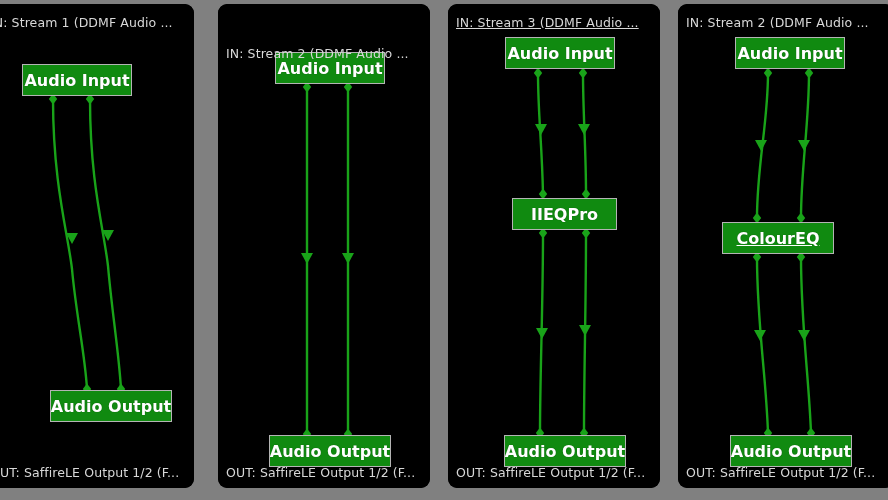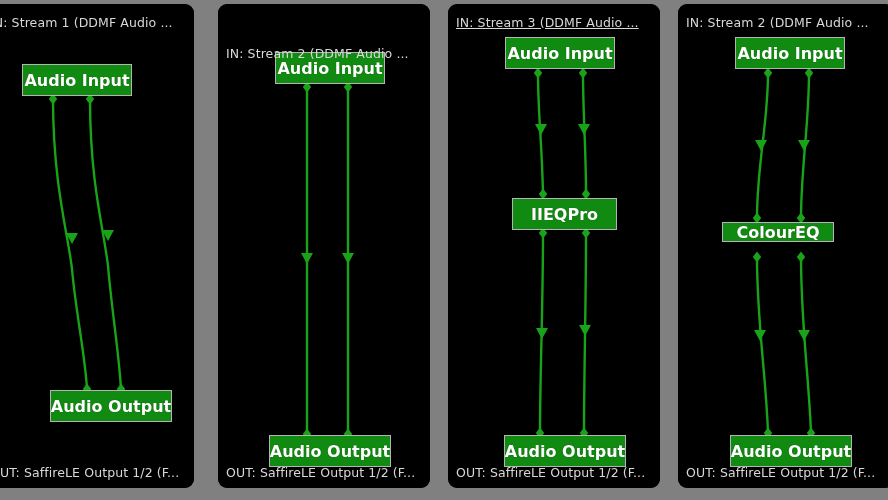--- a/index.html
+++ b/index.html
@@ -146,18 +146,18 @@
         <path d="M 79 253 C 79 320 88 370 90 429" class="cable-path"></path>
         <polygon points="79,247.5 83.2,253 79,258.5 74.8,253" class="marker-shape"></polygon>
         <polygon points="90,423.5 94.2,429 90,434.5 85.8,429" class="marker-shape"></polygon>
         <polygon points="76,326 88,326 82,337" class="marker-shape"></polygon>
         <path d="M 123 253 C 123 320 131 375 133 429" class="cable-path"></path>
         <polygon points="123,247.5 127.2,253 123,258.5 118.8,253" class="marker-shape"></polygon>
         <polygon points="133,423.5 137.2,429 133,434.5 128.8,429" class="marker-shape"></polygon>
         <polygon points="120,326 132,326 126,337" class="marker-shape"></polygon>
       </svg>
       <div class="node" style="left: 57px; top: 33px; width: 110px; height: 32px;">Audio Input</div>
-      <div class="node" style="left: 44px; top: 218px; width: 112px; height: 20px;">ColourEQ</div>
+      <div class="node" style="left: 44px; top: 218px; width: 112px; height: 32px; text-decoration: underline;">ColourEQ</div>
       <div class="node" style="left: 52px; top: 431px; width: 122px; height: 32px;">Audio Output</div>
       <div class="io-label in" style="left: 8px;">IN: Stream 2 (DDMF Audio ...</div>
       <div class="io-label out" style="left: 8px;">OUT: SaffireLE Output 1/2 (F...</div>
     </div>
   </div>
 
 </body></html>

